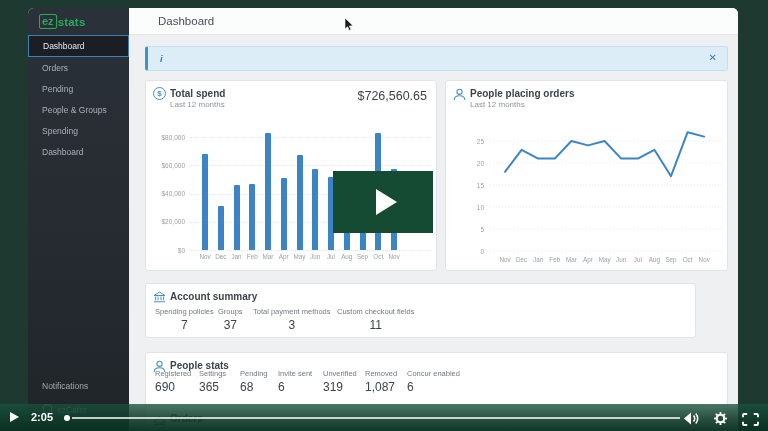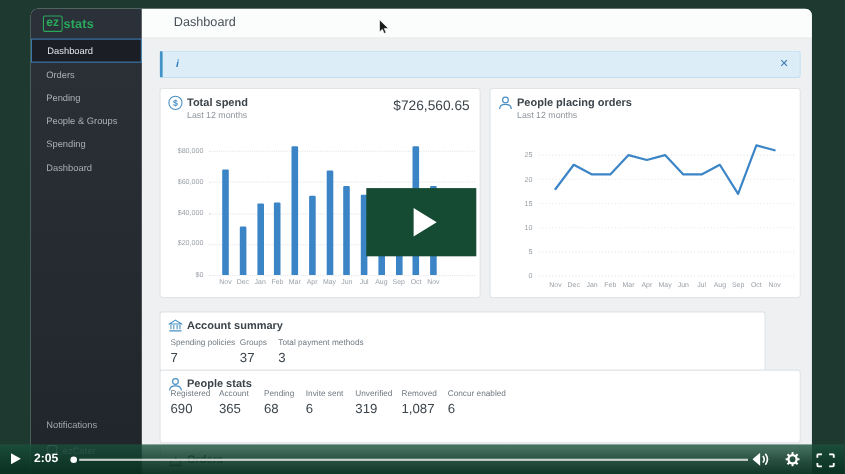--- a/index.html
+++ b/index.html
@@ -29,21 +29,21 @@
   .banner{position:absolute;left:16px;top:38px;width:583px;height:25px;background:#dcedf7;
           border:1px solid #c2e0f2;border-left:3px solid #4293c7;border-radius:3px;}
   .info-i{position:absolute;left:12px;top:6px;color:#2d7fc1;font-size:9.5px;font-weight:bold;font-style:italic;}
   .banner-line{position:absolute;left:26px;top:7px;font-size:8.5px;color:#42586a;white-space:nowrap;}
   .banner-link{color:#2d7fc1;font-weight:bold;text-decoration:none;cursor:pointer;margin-left:3px;}
   .banner-close{position:absolute;right:10px;top:5px;color:#3d7ab5;font-size:10px;cursor:pointer;}
   .card{position:absolute;background:#fff;border:1px solid #e0e4e6;border-radius:3px;}
   #bar-card{left:16px;top:72px;width:292px;height:191px;}
   #line-card{left:316px;top:72px;width:283px;height:191px;}
   #account-card{left:16px;top:275px;width:551px;height:55px;}
-  #people-card{left:16px;top:328px;width:583px;height:67px;}
+  #people-card{left:16px;top:344px;width:583px;height:67px;}
   #orders-card{left:16px;top:397px;width:583px;height:30px;border-radius:3px 3px 0 0;}
   .card-icon{position:absolute;left:7px;top:6px;width:13px;height:13px;}
   .icon-circle{border:1px solid #4a90c4;border-radius:50%;color:#4a90c4;font-size:8px;
                text-align:center;line-height:11px;font-weight:bold;}
   .card-title{position:absolute;left:24px;top:7px;font-size:10px;font-weight:bold;color:#3c444b;white-space:nowrap;}
   .card-sub{position:absolute;left:24px;top:19px;font-size:8px;color:#8d959c;white-space:nowrap;}
   .card-amount{position:absolute;right:9px;top:8px;font-size:12.5px;color:#3c444b;}
   
   .gl{position:absolute;height:0;border-top:1px dotted #e4e6e8;}
   .ytick{position:absolute;font-size:6.5px;color:#9aa1a8;text-align:right;white-space:nowrap;}
@@ -194,51 +194,55 @@
           </div>
       </section>
 
       <section class="card" id="account-card">
         <span class="card-icon">
           <svg width="13" height="13" viewBox="0 0 13 13">
               <path d="M1 4.5 L6.5 1 L12 4.5 Z M2.4 5.5 V9.3 M5 5.5 V9.3 M8 5.5 V9.3 M10.6 5.5 V9.3 M1 10.8 H12" fill="none" stroke="#4a90c4" stroke-width="1"></path>
             </svg>
         </span>
         <div class="card-title">Account summary</div>
-        <div id="account-stats" style="position:absolute;inset:0;">
+        <div id="account-stats" style="position:absolute;inset:0;text-align:center;">
             <div class="stat" style="left: 9px; top: 23px;">
               <div class="stat-label">Spending policies</div>
               <div class="stat-value">7</div>
             </div>
             <div class="stat" style="left: 72px; top: 23px;">
               <div class="stat-label">Groups</div>
               <div class="stat-value">37</div>
             </div>
             <div class="stat" style="left: 107px; top: 23px;">
               <div class="stat-label">Total payment methods</div>
               <div class="stat-value">3</div>
+            </div>
+            <div class="stat" style="left: 191px; top: 23px;">
+              <div class="stat-label">Custom checkout fields</div>
+              <div class="stat-value">11</div>
             </div>
           </div>
       </section>
 
       <section class="card" id="people-card">
         <span class="card-icon">
           <svg width="13" height="13" viewBox="0 0 13 13">
               <circle cx="6.5" cy="3.8" r="2.6" fill="none" stroke="#4a90c4" stroke-width="1.1"></circle>
               <path d="M1.2 12 Q1.2 7.8 6.5 7.8 Q11.8 7.8 11.8 12" fill="none" stroke="#4a90c4" stroke-width="1.1"></path>
             </svg>
         </span>
         <div class="card-title">People stats</div>
         <div id="people-stats-row" style="position:absolute;inset:0;">
             <div class="stat" style="left: 9px; top: 16px;">
               <div class="stat-label">Registered</div>
               <div class="stat-value">690</div>
             </div>
             <div class="stat" style="left: 53px; top: 16px;">
-              <div class="stat-label">Account</div>
+              <div class="stat-label">Settings</div>
               <div class="stat-value">365</div>
             </div>
             <div class="stat" style="left: 94px; top: 16px;">
               <div class="stat-label">Pending</div>
               <div class="stat-value">68</div>
             </div>
             <div class="stat" style="left: 132px; top: 16px;">
               <div class="stat-label">Invite sent</div>
               <div class="stat-value">6</div>
             </div>

